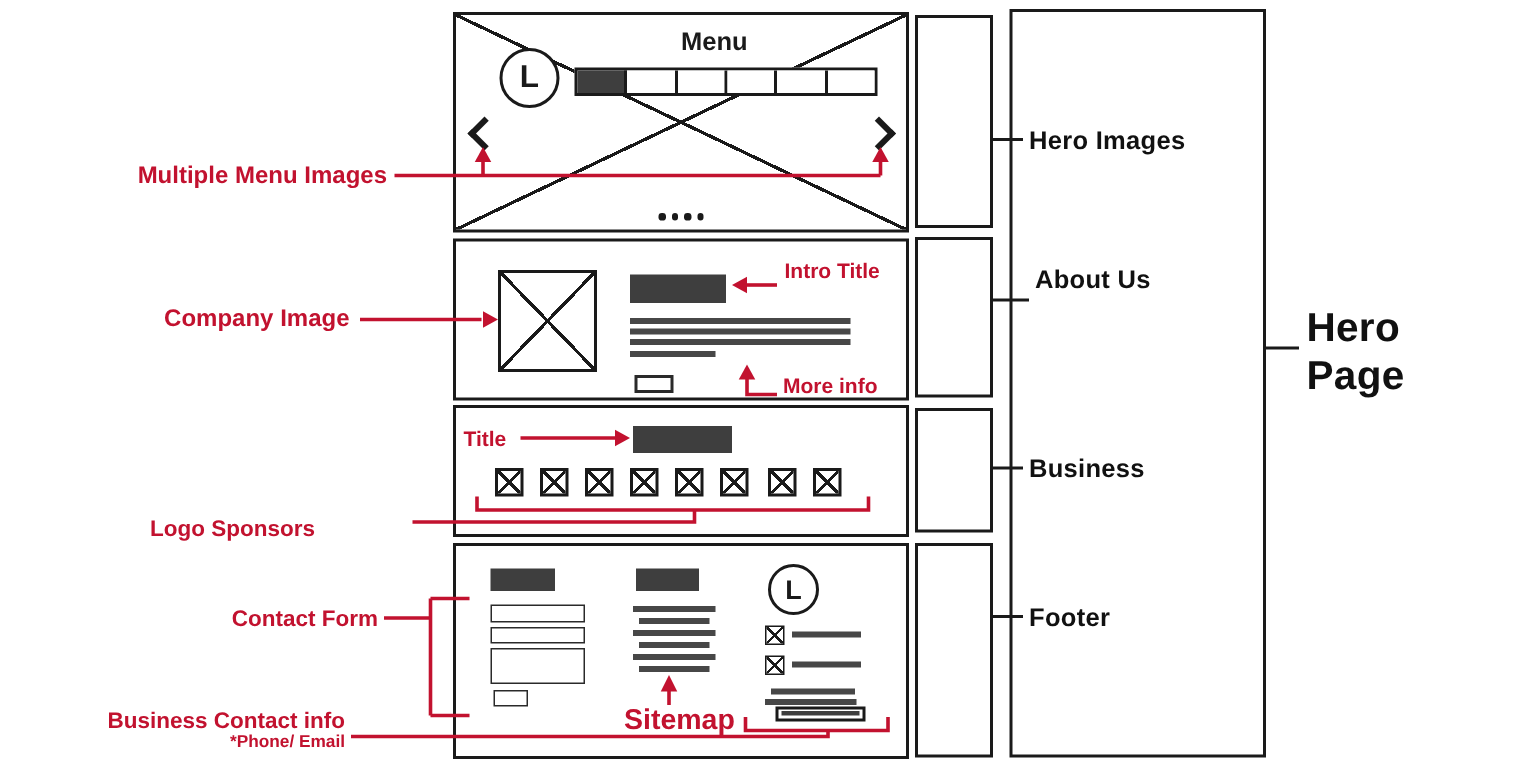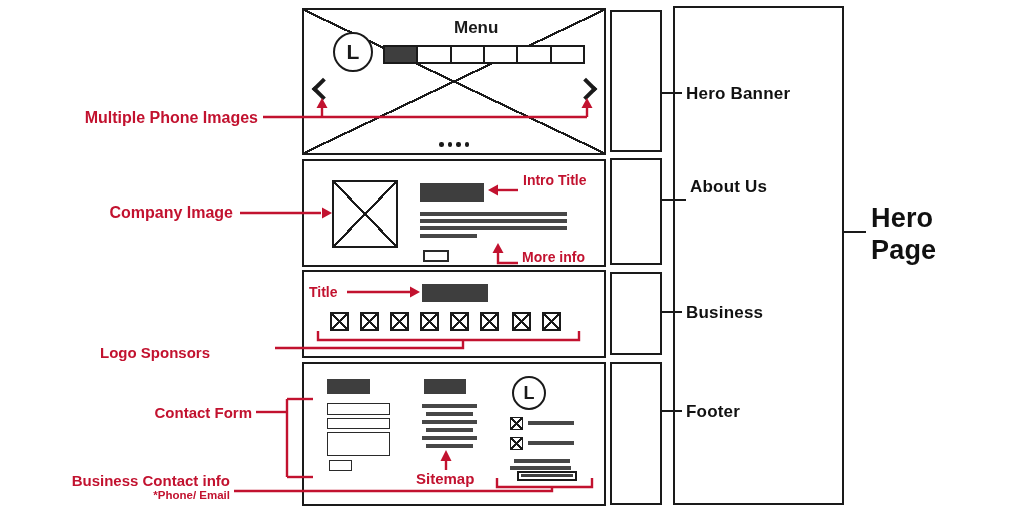--- a/index.html
+++ b/index.html
@@ -129,36 +129,36 @@
     </div>
   </div>
 
   <div class="frame" style="left:610px;top:10px;width:52px;height:142px;"></div>
   <div class="frame" style="left:610px;top:158px;width:52px;height:107px;"></div>
   <div class="frame" style="left:610px;top:272px;width:52px;height:83px;"></div>
   <div class="frame" style="left:610px;top:362px;width:52px;height:143px;"></div>
 
   <div class="frame" style="left:673px;top:6px;width:171px;height:499px;"></div>
 
-  <div class="lblR" style="left:686px;top:84px;">Hero Banner</div>
+  <div class="lblR" style="left:686px;top:84px;">Hero Images</div>
   <div class="lblR" style="left:690px;top:177px;">About Us</div>
   <div class="lblR" style="left:686px;top:303px;">Business</div>
   <div class="lblR" style="left:686px;top:402px;">Footer</div>
   <div class="lblR" style="left:871px;top:202px;font-size:27px;line-height:1.2;width:92px;white-space:normal;">Hero Page</div>
 
-  <div class="lblA ra" style="left:40px;top:109px;width:218px;font-size:16px;">Multiple Phone Images</div>
+  <div class="lblA ra" style="left:40px;top:109px;width:218px;font-size:16px;">Multiple Menu Images</div>
   <div class="lblA ra" style="left:40px;top:204px;width:193px;font-size:16px;">Company Image</div>
   <div class="lblA" style="left:309px;top:284px;font-size:14px;">Title</div>
   <div class="lblA ra" style="left:40px;top:344px;width:230px;font-size:15px;text-align:center;">Logo Sponsors</div>
   <div class="lblA ra" style="left:40px;top:404px;width:212px;font-size:15px;">Contact Form</div>
   <div class="lblA ra" style="left:40px;top:472px;width:190px;font-size:15px;">Business Contact info</div>
   <div class="lblA ra" style="left:40px;top:489px;width:190px;font-size:11.5px;">*Phone/ Email</div>
   <div class="lblA" style="left:523px;top:172px;font-size:14px;">Intro Title</div>
   <div class="lblA" style="left:522px;top:249px;font-size:14px;">More info</div>
-  <div class="lblA" style="left:416px;top:470px;font-size:15px;">Sitemap</div>
+  <div class="lblA" style="left:416px;top:470px;font-size:19px;">Sitemap</div>
 
   <svg id="overlay" width="1024" height="516" viewBox="0 0 1024 516">
 
     <path class="red" d="M263,117 H587"></path>
     <path class="red" d="M322,117 V107"></path>
     <polygon class="redfill" points="316.5,108 327.5,108 322,98"></polygon>
     <path class="red" d="M587,117 V107"></path>
     <polygon class="redfill" points="581.5,108 592.5,108 587,98"></polygon>
 
     <path class="red" d="M240,213 H321"></path>

